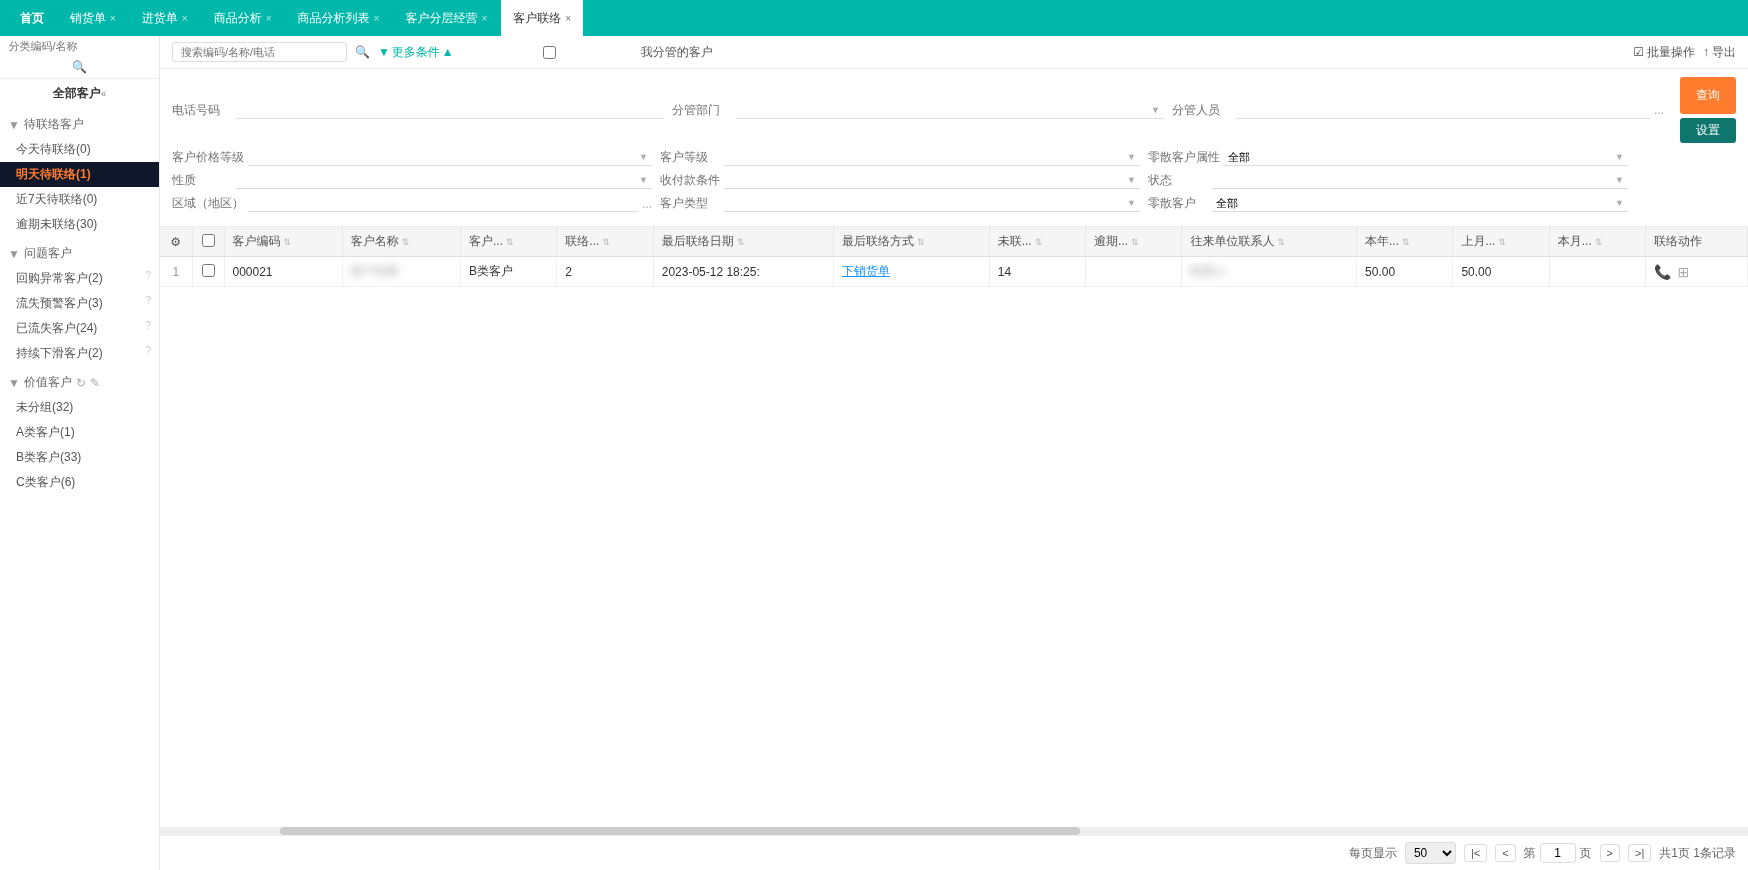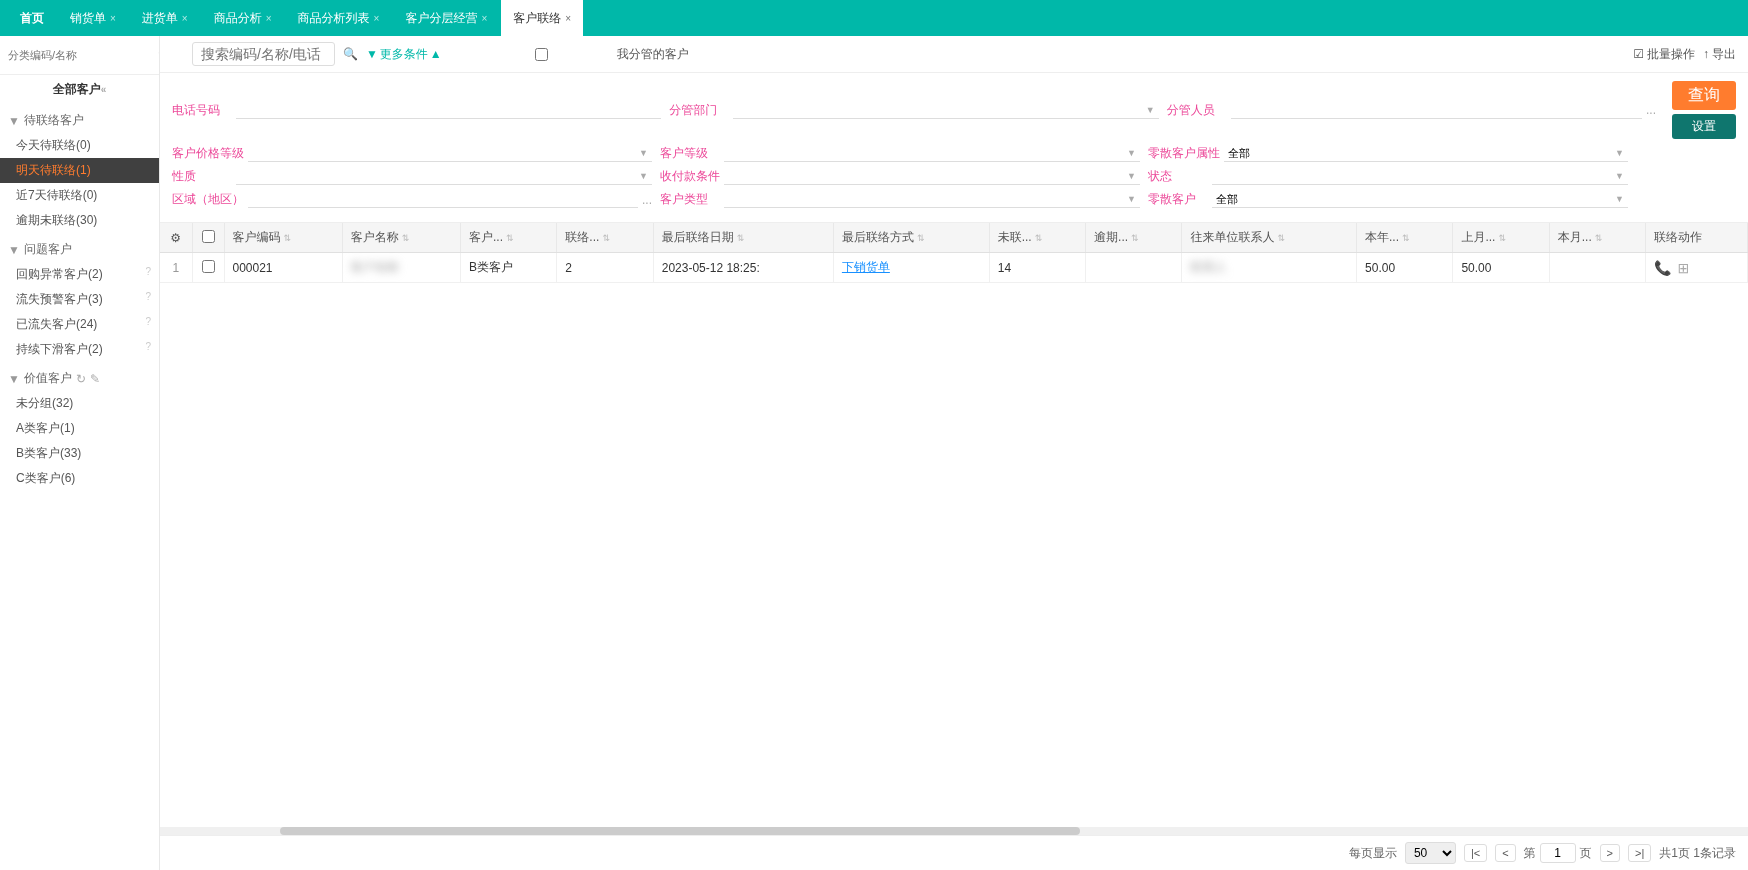--- a/index.html
+++ b/index.html
@@ -41,23 +41,24 @@
       background: #fff;
       border-right: 1px solid #e8e8e8;
       display: flex;
       flex-direction: column;
       flex-shrink: 0;
       overflow-y: auto;
     }
     .sidebar-search {
       display: flex;
       align-items: center;
-      padding: 12px 8px;
+      padding: 4px 8px;
       border-bottom: 1px solid #eee;
       gap: 8px;
+      flex-direction: column;
     }
     .sidebar-search input {
       flex: 1;
       border: none;
       outline: none;
       font-size: 11px;
       color: #999;
     }
     .sidebar-search .search-icon { color: #aaa; cursor: pointer; }
 
@@ -82,21 +83,21 @@
     }
     .sidebar-group-title .arrow { margin-right: 4px; color: #999; }
 
     .sidebar-item {
       padding: 4px 8px 4px 16px;
       color: #555;
       cursor: pointer;
       display: flex;
       gap: 2px;
     }
-    .sidebar-item.active { background: #404040; color: #ff7c2e; }
+    .sidebar-item.active { background: #0f172a; color: #ff7c2e; font-weight: bold; }
     .sidebar-item .help-icon { color: #ccc; font-size: 10px; margin-left: auto; }
 
     
     .content-area {
       flex: 1;
       display: flex;
       flex-direction: column;
       overflow: hidden;
     }
 
@@ -106,24 +107,23 @@
       border-bottom: 1px solid #eee;
       padding: 6px 12px;
       display: flex;
       align-items: center;
       gap: 8px;
     }
     .filter-bar input {
       border: 1px solid #ddd;
       border-radius: 3px;
       padding: 3px 8px;
-      font-size: 14px;
-      width: 143px;
+      font-size: 11px;
+      width: 175px;
       outline: none;
-      margin-left: 20px;
     }
     .filter-search-icon { color: #aaa; cursor: pointer; }
     .more-filters-btn {
       color: #00b8a9;
       cursor: pointer;
       display: flex;
       align-items: center;
       gap: 2px;
       white-space: nowrap;
     }
@@ -160,21 +160,21 @@
       gap: 8px;
       margin-bottom: 6px;
     }
     .filter-cell {
       display: flex;
       align-items: center;
       flex: 1;
       gap: 4px;
     }
     .filter-cell label {
-      color: #ec4899;
+      color: #737373;
       white-space: nowrap;
       min-width: 60px;
     }
     .filter-cell .filter-input {
       flex: 1;
       border: none;
       border-bottom: 1px solid #ddd;
       outline: none;
       font-size: 11px;
       padding: 2px 4px;
@@ -209,23 +209,23 @@
       display: flex;
       flex-direction: column;
       gap: 4px;
       margin-left: 8px;
     }
     .query-btn {
       background: #ff7c2e;
       color: #fff;
       border: none;
       border-radius: 3px;
-      padding: 4px 16px;
-      cursor: pointer;
-      font-size: 16px;
+      padding: 10px 16px;
+      cursor: pointer;
+      font-size: 12px;
     }
     .reset-btn {
       background: #0f766e;
       color: #fff;
       border: none;
       border-radius: 3px;
       padding: 4px 16px;
       cursor: pointer;
       font-size: 12px;
     }

